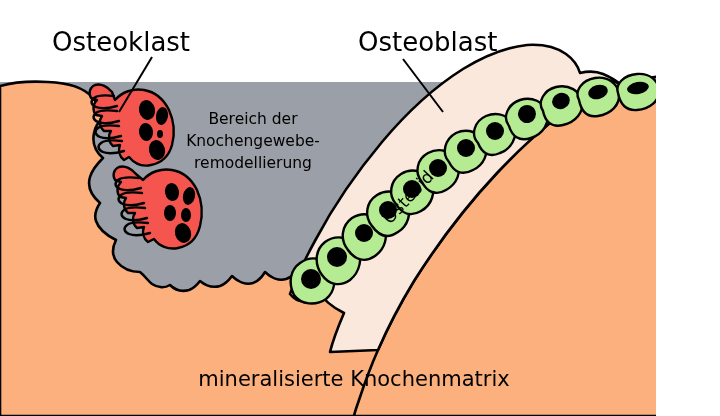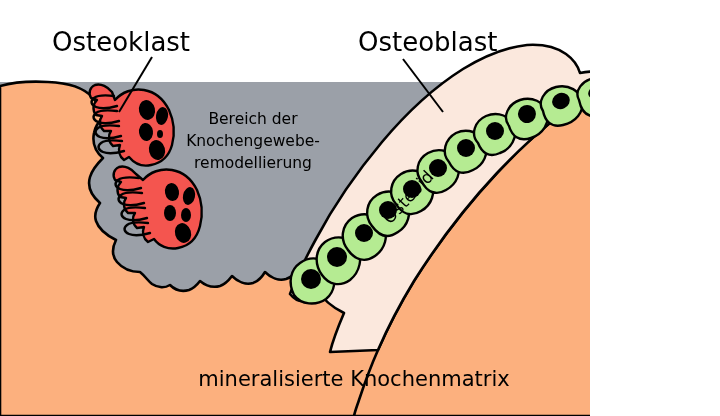--- a/index.html
+++ b/index.html
@@ -2,21 +2,21 @@
 <html><head>
 <meta charset="utf-8">
 <style>
   html, body {
     margin: 0;
     padding: 0;
     background: #ffffff;
   }
   #stage {
     position: relative;
-    width: 590px;
+    width: 656px;
     height: 416px;
     overflow: hidden;
     background: #ffffff;
     font-family: "DejaVu Sans", sans-serif;
   }
   svg#diagram {
     display: block;
     width: 720px;
     height: 416px;
   }

